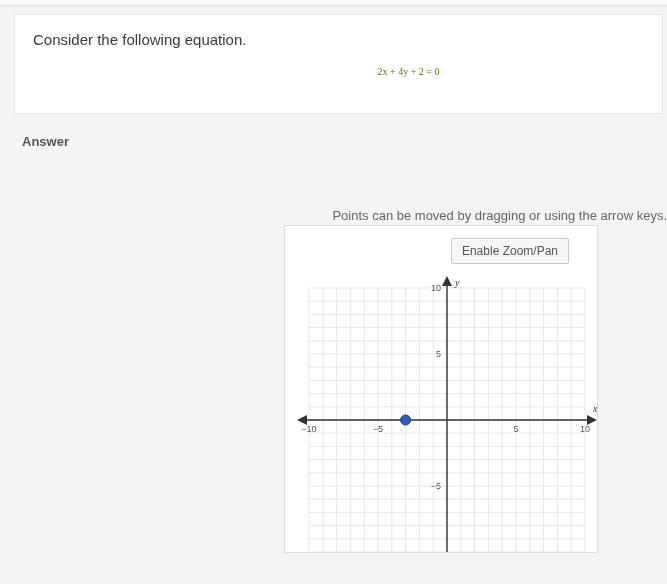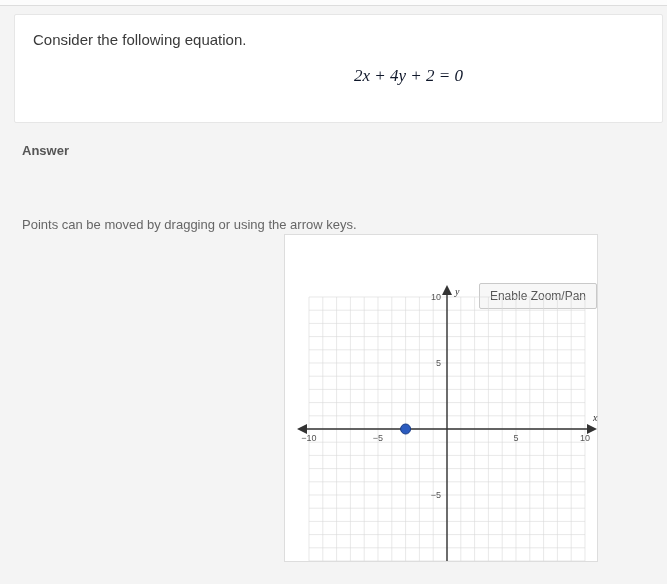--- a/index.html
+++ b/index.html
@@ -24,25 +24,24 @@
     padding: 16px 18px 20px;
   }
   .prompt {
     font-size: 15px;
     color: #3a3a3a;
     margin-bottom: 18px;
   }
   .equation-row {
     text-align: center;
     font-family: "Cambria Math", "Times New Roman", serif;
-    font-size: 17px;
-    color: #0f172a;
+    font-size: 10px;
+    color: #4d7c0f;
     margin: 6px 0 16px 0;
     padding-left: 140px;
-    font-style: italic;
   }
   .step-row {
     font-size: 13px;
     color: #555;
   }
   .step-row b {
     color: #333;
     font-weight: 700;
   }
   .step-row .mi {
@@ -55,41 +54,41 @@
   .answer-title {
     font-size: 13px;
     font-weight: 700;
     color: #555;
     margin-bottom: 59px;
   }
   .drag-hint {
     font-size: 13px;
     color: #666;
     margin: 0 0 2px 22px;
+    text-align: right;
   }
   .graph-frame {
     margin-left: 284px;
     width: 314px;
     border: 1px solid #ddd;
     background: #fff;
     position: relative;
     padding-top: 6px;
   }
   .zoom-btn {
     position: absolute;
     top: 12px;
-    right: 0;
+    right: 28px;
     border: 1px solid #c9c9c9;
     background: #f7f7f7;
     font-size: 12px;
     color: #555;
     padding: 5px 10px;
     border-radius: 2px;
     cursor: pointer;
-    margin-top: 36px;
   }
   .plot-area {
     margin-top: 40px;
     height: 280px;
     position: relative;
   }
   .plot-area svg { display: block; }
 </style>
 </head>
 <body>

